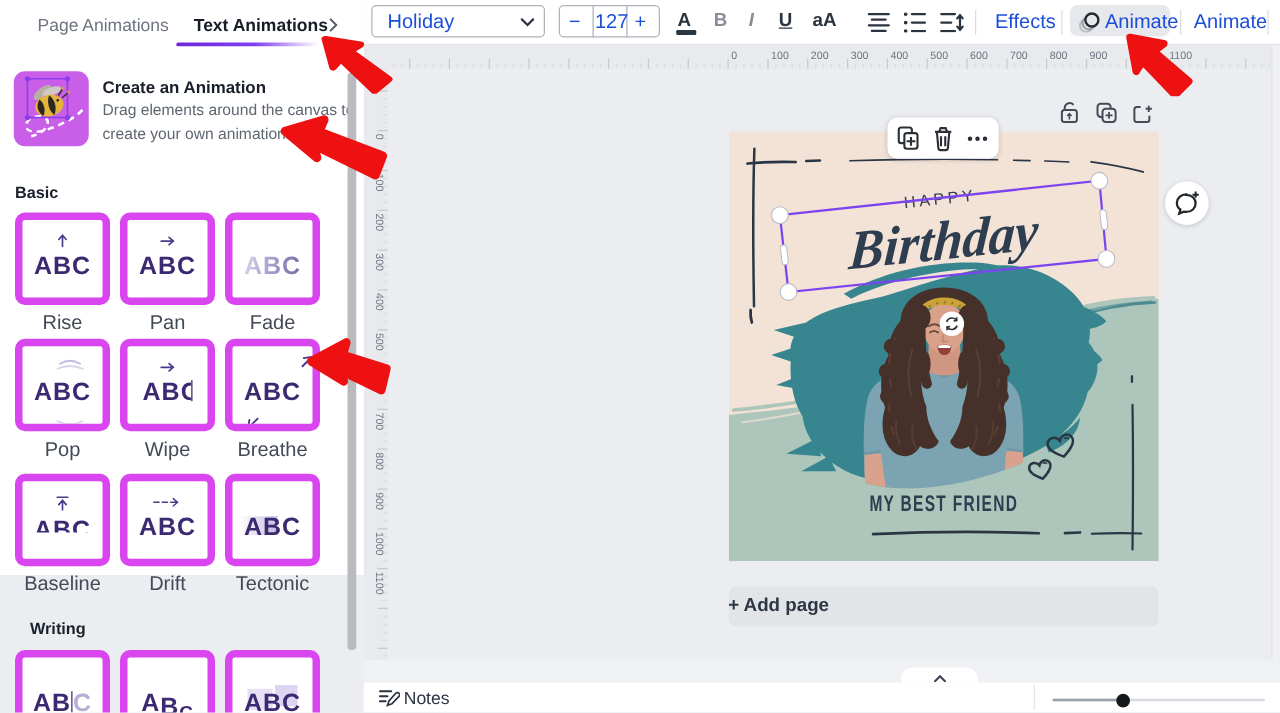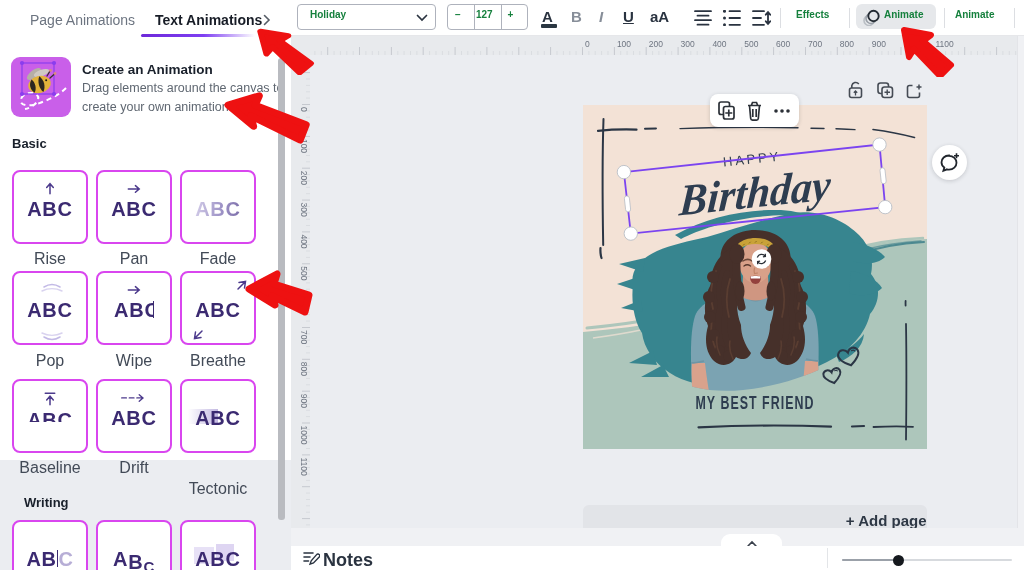--- a/index.html
+++ b/index.html
@@ -10,51 +10,51 @@
   
   #panel { left:0; top:0; width:291px; height:460px; background:#fff; z-index:5; }
   .tab { font-size:14px; color:#6c7480; top:12px; white-space:nowrap; }
   .tab.active { color:#171c26; font-weight:bold; }
   #underline { left:141px; top:34px; width:114px; height:3px; border-radius:2px;
     background:linear-gradient(90deg,#6d28d9 0%, #7e3ff2 55%, rgba(150,90,250,0)); }
   #introicon { left:11px; top:57px; width:60px; height:60px; border-radius:9px; background:#c95fe9; overflow:hidden; }
   #introtitle { left:82px; top:62px; font-size:13.5px; font-weight:bold; color:#19202b; white-space:nowrap; }
   .introdesc { left:82px; font-size:12.5px; color:#5f6771; white-space:nowrap; }
   .sechead { left:12px; font-size:13px; font-weight:bold; color:#19202b; }
-  .card { position:absolute; width:76px; height:74px; background:#fff; border:2px solid #d946ef; border-radius:8px; overflow:hidden; }
+  .card { position:absolute; width:76px; height:74px; background:#fff; border:6px solid #d946ef; border-radius:8px; overflow:hidden; }
   .clabel { position:absolute; width:76px; text-align:center; font-size:16px; color:#424a57; }
   .abc { position:absolute; width:100%; text-align:center; top:26px; font-weight:bold; font-size:20px; color:#3b2a71; letter-spacing:0.8px; }
   .mini { position:absolute; width:100%; text-align:center; top:8px; font-size:13px; color:#4c3a8c; }
   #scrollthumb { left:277.5px; top:58px; width:7px; height:462px; background:#b9bbc0; border-radius:3px; z-index:6; }
 
   
   #toolbar { left:291px; top:0; width:733px; height:36px; background:#fff; border-bottom:1px solid #e6e7ea; z-index:6; }
-  .tbtext { position:absolute; font-size:10px; font-weight:bold; color:#15803d; top:9px; white-space:nowrap; }
+  .tbtext { position:absolute; font-size:16px; font-weight:normal; color:#1d4ed8; top:9px; white-space:nowrap; }
   #fontbox { left:6px; top:4px; width:139px; height:26px; border:1px solid #aeb2bc; border-radius:4px; }
   #sizebox { left:156px; top:4px; width:81px; height:26px; border:1px solid #aeb2bc; border-radius:4px; }
   .sizediv { position:absolute; top:4px; width:1px; height:26px; background:#aeb2bc; }
   .fmt { position:absolute; font-size:15px; font-weight:bold; color:#2a3340; top:8px; }
   .fmt.dim { color:#878e99; }
   .vdiv { position:absolute; top:8px; width:1px; height:20px; background:#dcdee2; }
   #animatebtn { left:565px; top:4px; width:80px; height:25px; background:#e6e8eb; border-radius:6px; }
 
   
   #canvas { left:291px; top:36px; width:733px; height:510px; background:#ebedf1; overflow:hidden; }
   #hruler { left:0; top:0; width:733px; height:19px; }
   #designcard { left:291.5px; top:68.5px; width:344px; height:344px; }
   #addpage { left:291.5px; top:432.5px; width:344px; height:32px; background:#e2e4e8; border-radius:6px;
-    text-align:right; line-height:32px; font-size:15px; font-weight:bold; color:#2e3845;margin-top:36px; }
+    text-align:left; line-height:32px; font-size:15px; font-weight:bold; color:#2e3845; }
   .floaty { background:#fff; border-radius:8px; box-shadow:0 1px 4px rgba(20,30,40,0.18); }
   #seltoolbar { left:419px; top:58px; width:89px; height:33px; }
   #commentbtn { left:641px; top:109px; width:35px; height:35px; border-radius:50%; }
   #collapsetab { left:430px; top:498px; width:61px; height:16px; background:#fff; border-radius:9px 9px 0 0; text-align:center; }
 
   
   #bottombar { left:291px; top:546px; width:733px; height:24px; background:#fff; z-index:7; }
-  #bottombar .txt { position:absolute; font-size:18px; font-weight:bold; color:#2a3340; top:4px; white-space:nowrap;text-align:right; }
+  #bottombar .txt { position:absolute; font-size:14px; font-weight:normal; color:#2a3340; top:4px; white-space:nowrap;text-align:right; }
   .arrow { position:absolute; z-index:20; }
 </style>
 </head>
 <body>
 
 <div id="canvas" class="abs">
   <div id="hruler" class="abs"></div>
   <svg id="rulersvg" class="abs" style="left:0;top:0;" width="733" height="510">
   <rect x="0" y="0" width="733" height="19" fill="#e8eaed"></rect>
   <rect x="0" y="0" width="19" height="510" fill="#e8eaed"></rect>
@@ -476,21 +476,21 @@
         </g>
         <path d="M33.5 15.5 L36.5 10.5 M36.5 17.5 L41 13.5" stroke="#3a332c" stroke-width="1.3" fill="none" stroke-linecap="round"></path>
         <circle cx="36.9" cy="10" r="1.4" fill="#d98a7e"></circle>
           <circle cx="41.5" cy="13" r="1.4" fill="#d98a7e"></circle>
       </g>
     </svg>
   </div>
   <div id="introtitle" class="abs">Create an Animation</div>
   <div class="abs introdesc" style="top:81px;">Drag elements around the canvas to</div>
   <div class="abs introdesc" style="top:100px;">create your own animations.</div>
-  <div class="abs sechead" style="top:136px;">Basic</div>
+  <div class="abs sechead" style="top:146px;">Basic</div>
   <div id="grid">
 
     <div class="card" style="left:12px;top:170px;">
       <svg class="mini" style="left:0;" width="76" height="16" viewBox="0 0 76 16">
           <path d="M38 14 V4 M34.5 7.5 L38 3.5 L41.5 7.5" fill="none" stroke="#4c3a8c" stroke-width="1.6" stroke-linecap="round"></path>
         </svg>
       <div class="abc">ABC</div>
     </div>
     <div class="clabel" style="left:12px;top:250px;">Rise</div>
     <div class="card" style="left:96px;top:170px;">
@@ -544,21 +544,21 @@
       <svg class="mini" style="left:0;" width="76" height="16" viewBox="0 0 76 16">
           <path d="M25 9 H30 M33 9 H38 M41 9 H46 M43.5 5.5 L47.5 9 L43.5 12.5" fill="none" stroke="#4c3a8c" stroke-width="1.4" stroke-linecap="round"></path>
         </svg>
       <div class="abc">ABC</div>
     </div>
     <div class="clabel" style="left:96px;top:458.5px;">Drift</div>
     <div class="card" style="left:180px;top:378.5px;">
       <div style="position:absolute;left:6px;top:28px;width:30px;height:15px;background:linear-gradient(90deg,rgba(123,100,190,0),rgba(123,100,190,0.45));"></div>
       <div class="abc">ABC</div>
     </div>
-    <div class="clabel" style="left:180px;top:458.5px;margin-top:21px;">Tectonic</div>
+    <div class="clabel" style="left:180px;top:458.5px;">Tectonic</div>
 
     <div class="card" style="left:12px;top:519.5px;">
       <div class="abc">AB<span style="display:inline-block;width:1.5px;height:17px;background:#3b2a71;vertical-align:-1px;"></span><span style="color:#b7aed6;">C</span></div>
     </div>
     <div class="card" style="left:96px;top:519.5px;">
       <div class="abc">A<span style="display:inline-block;transform:translateY(3px);">B</span><span style="display:inline-block;transform:translateY(6px);font-size:15px;">C</span></div>
     </div>
     <div class="card" style="left:180px;top:519.5px;">
       <div style="position:absolute;left:12px;top:25px;width:20px;height:17px;background:#e7e1f6;"></div>
       <div style="position:absolute;left:34px;top:22px;width:18px;height:17px;background:#ded5f2;"></div>

